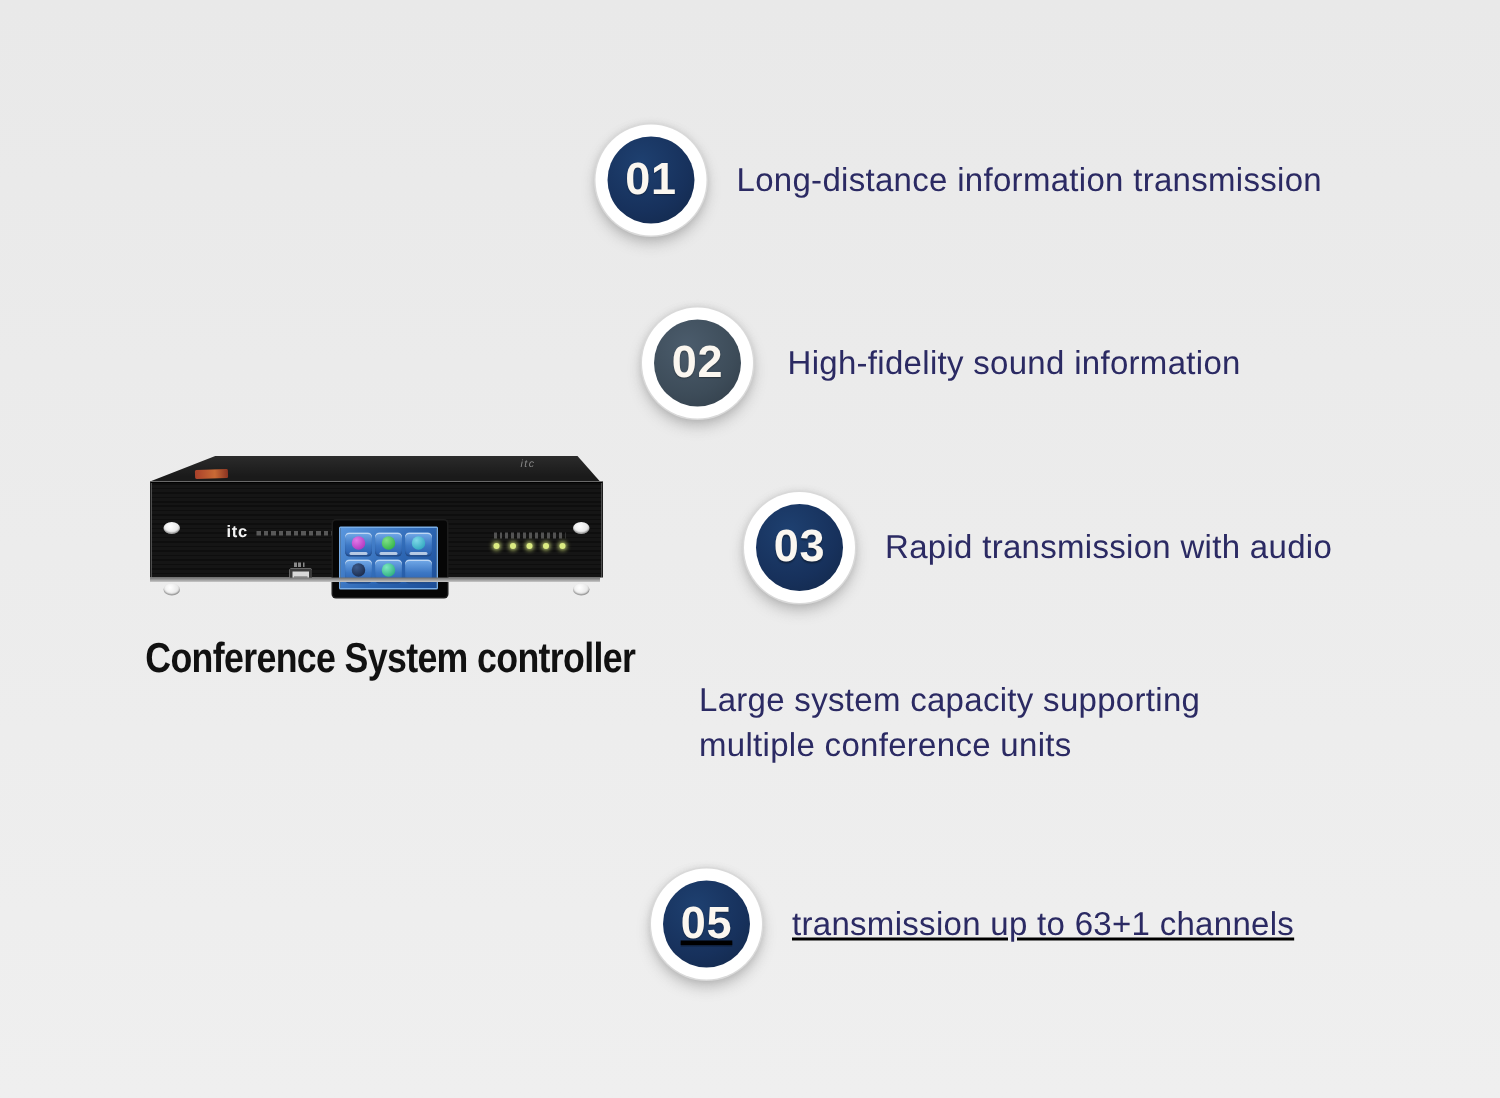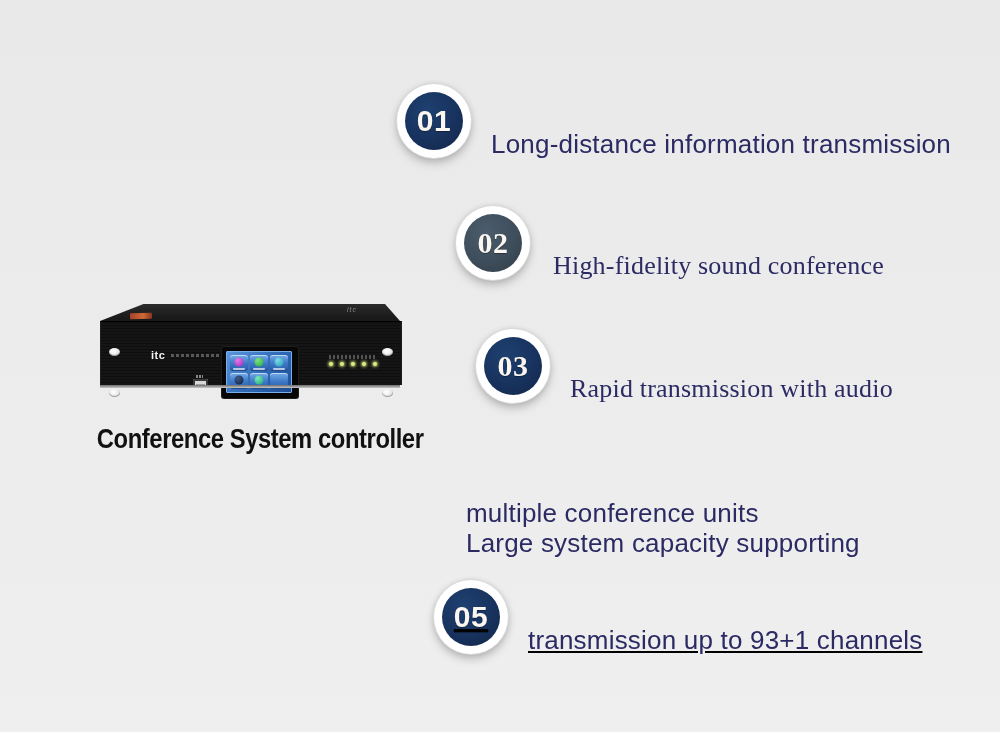--- a/index.html
+++ b/index.html
@@ -19,27 +19,27 @@
   }
   .badge-inner{
     width:58px;height:58px;border-radius:50%;
     display:flex;align-items:center;justify-content:center;
     color:#fbf7f0;font-size:30px;font-weight:700;letter-spacing:.5px;
     text-shadow:0 1px 1px rgba(0,0,0,.35);
   }
   .badge-inner.navy{background:radial-gradient(circle at 38% 30%, #1e4070 0%, #17315c 60%, #122748 100%);}
   .badge-inner.slate{background:radial-gradient(circle at 38% 30%, #4b5c6c 0%, #3d4c59 60%, #303c47 100%);}
   .feature-text{
-    color:#2b2a63;font-size:26px;line-height:30px;letter-spacing:.2px;margin-top:46px;
+    color:#2b2a63;font-size:22px;line-height:30px;letter-spacing:.2px;
   }
   .feature-text span{display:block;white-space:nowrap;}
 
   #feature-1{left:397px;top:83px;}
-  #feature-2{left:456px;top:205px;font-family:Liberation Serif, serif;}
-  #feature-3{left:476px;top:328px;font-family:Liberation Serif, serif;}
+  #feature-2{left:428px;top:205px;}
+  #feature-3{left:496px;top:328px;}
   #feature-4{left:460px;top:452px;}
   #feature-5{left:434px;top:579px;text-decoration:underline;}
   #feature-2 .feature-text{margin-left:3px;}
   #feature-4 .feature-text{margin-left:6px;}
 
   
   .product-title{
     position:absolute;left:97px;top:421px;width:326px;height:36px;
     display:flex;align-items:center;justify-content:center;
   }
@@ -191,42 +191,42 @@
     <div class="feature-text">
       <span>Long-distance information transmission</span>
     </div>
   </div>
 
   <div class="feature" id="feature-2">
     <div class="badge">
       <div class="badge-inner slate">02</div>
     </div>
     <div class="feature-text">
-      <span>High-fidelity sound conference</span>
+      <span>High-fidelity sound information</span>
     </div>
   </div>
 
   <div class="feature" id="feature-3">
     <div class="badge">
       <div class="badge-inner navy">03</div>
     </div>
     <div class="feature-text">
       <span>Rapid transmission with audio</span>
     </div>
   </div>
 
   <div class="feature" id="feature-4">
     <div class="feature-text">
+      <span>Large system capacity supporting</span>
       <span>multiple conference units</span>
-      <span>Large system capacity supporting</span>
     </div>
   </div>
 
   <div class="feature" id="feature-5">
     <div class="badge">
       <div class="badge-inner navy">05</div>
     </div>
     <div class="feature-text">
-      <span>transmission up to 93+1 channels</span>
+      <span>transmission up to 63+1 channels</span>
     </div>
   </div>
 
 </div>
 
 </body></html>

